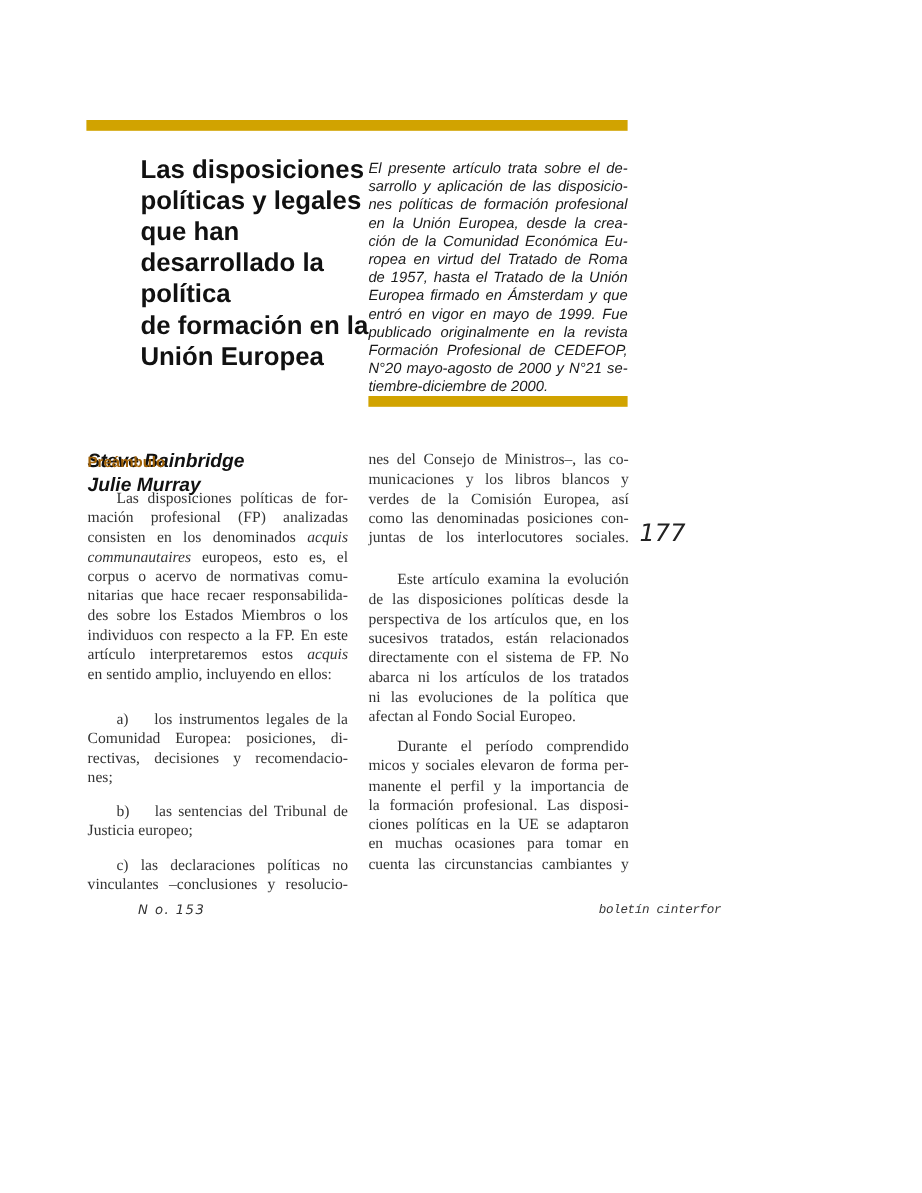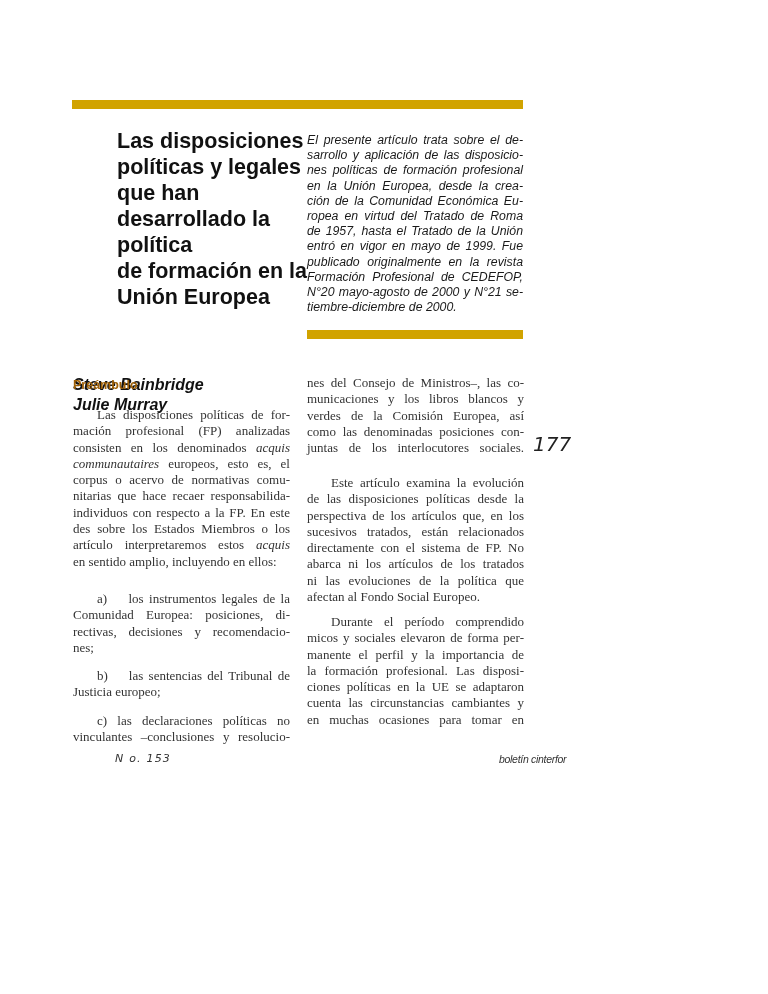--- a/index.html
+++ b/index.html
@@ -54,21 +54,21 @@
     font-family:"DejaVu Sans", sans-serif; font-style:italic; font-size:20px; color:#222;
   }
   .footer-issue {
     position:absolute; left:73px; top:752px;
     font-family:"DejaVu Sans", sans-serif; font-style:italic; font-size:11px; color:#333;
     letter-spacing:1.2px;
     margin-left:42px;
   }
   .footer-pub {
     position:absolute; left:499px; top:753px;
-    font-family:Liberation Sans, sans-serif; font-style:italic; font-size:10.5px; color:#333;
+    font-family:Liberation Mono, monospace; font-style:italic; font-size:10.5px; color:#333;
     letter-spacing:-0.3px;
   }
 </style>
 </head>
 <body>
 
 <div class="bar bar-top"></div>
 
 <h1 class="title">
   <span>Las disposiciones</span>
@@ -81,20 +81,21 @@
 </h1>
 
 <div class="abstract">
   <span>El presente artículo trata sobre el de-</span>
   <span>sarrollo y aplicación de las disposicio-</span>
   <span>nes políticas de formación profesional</span>
   <span>en la Unión Europea, desde la crea-</span>
   <span>ción de la Comunidad Económica Eu-</span>
   <span>ropea en virtud del Tratado de Roma</span>
   <span>de 1957, hasta el Tratado de la Unión</span>
+  <span>Europea firmado en Ámsterdam y que</span>
   <span>entró en vigor en mayo de 1999. Fue</span>
   <span>publicado originalmente en la revista</span>
   <span>Formación Profesional de CEDEFOP,</span>
   <span>N°20  mayo-agosto de 2000 y N°21 se-</span>
   <span class="last">tiembre-diciembre de 2000.</span>
 </div>
 
 <div class="bar bar-mid"></div>
 
 <div class="authors">
@@ -105,22 +106,22 @@
 <div class="section-head">Preámbulo</div>
 
 <div class="col col-left" style="top:407px;">
   <p class="para">
     <span class="l ind">Las disposiciones políticas de for-</span>
     <span class="l">mación profesional (FP) analizadas</span>
     <span class="l"><span>consisten en los denominados </span><em>acquis</em></span>
     <span class="l"><em>communautaires</em><span> europeos, esto es, el</span></span>
     <span class="l">corpus o acervo de normativas comu-</span>
     <span class="l">nitarias que hace recaer responsabilida-</span>
+    <span class="l">des sobre los Estados Miembros o los</span>
     <span class="l">individuos con respecto a la FP. En este</span>
-    <span class="l">des sobre los Estados Miembros o los</span>
     <span class="l"><span>artículo interpretaremos estos </span><em>acquis</em></span>
     <span class="l last">en sentido amplio, incluyendo en ellos:</span>
   </p>
 </div>
 
 <div class="col col-left" style="top:591px;">
   <p class="para">
     <span class="l ind" style="white-space:pre;">a)    los instrumentos legales de la</span>
     <span class="l">Comunidad Europea: posiciones, di-</span>
     <span class="l">rectivas, decisiones y recomendacio-</span>
@@ -165,20 +166,20 @@
   </p>
 </div>
 
 <div class="col col-right" style="top:614px;">
   <p class="para">
     <span class="l ind">Durante el período comprendido</span>
     <span class="l">micos y sociales elevaron de forma per-</span>
     <span class="l">manente el perfil y la importancia de</span>
     <span class="l">la formación profesional. Las disposi-</span>
     <span class="l">ciones políticas en la UE se adaptaron</span>
+    <span class="l">en muchas ocasiones para tomar en</span>
     <span class="l">cuenta las circunstancias cambiantes y</span>
-    <span class="l">en muchas ocasiones para tomar en</span>
   </p>
 </div>
 
 <div class="page-number">177</div>
 <div class="footer-issue">N o. 153</div>
 <div class="footer-pub">boletín cinterfor</div>
 
 </body></html>

